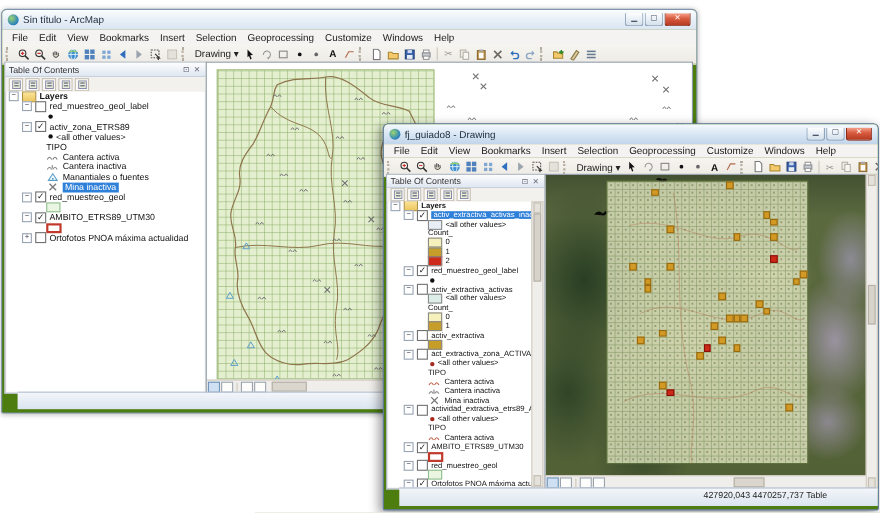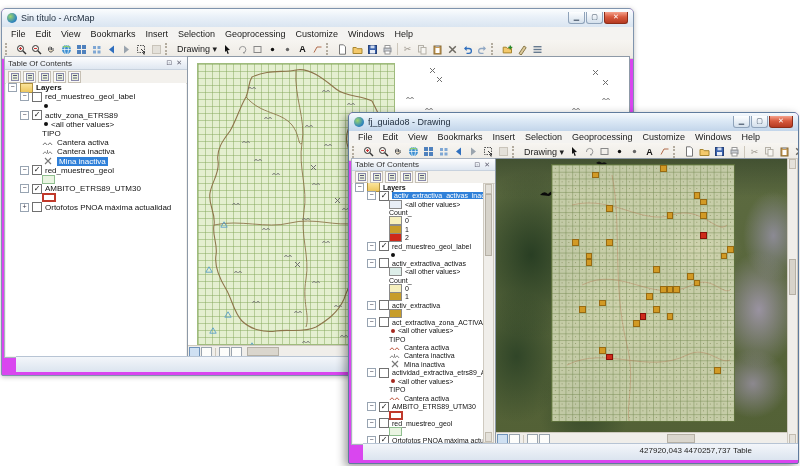--- a/index.html
+++ b/index.html
@@ -1,19 +1,19 @@
 <!DOCTYPE html>
 <html><head>
 <meta charset="utf-8">
 <style>
   html,body{margin:0;padding:0;background:#fff;}
   .stage{position:relative;width:800px;height:466px;background:#fff;overflow:hidden;
          font-family:"Liberation Sans",sans-serif;-webkit-font-smoothing:antialiased;}
   
-  .win{position:absolute;border:1px solid #7f94ad;border-radius:5px 5px 2px 2px;background:#d946ef;}
+  .win{position:absolute;border:1px solid #7f94ad;border-radius:5px 5px 2px 2px;background:#4d7c0f;}
   .win.back{left:1px;top:8px;width:631px;height:366px;box-shadow:0 1px 5px rgba(0,0,0,.25);}
   .win.front{left:348px;top:112px;width:449px;height:350px;box-shadow:-3px 3px 10px rgba(0,0,0,.4);border-color:#5f7b9d;}
   .titlebar{position:absolute;left:0;top:0;right:0;height:18px;border-radius:4px 4px 0 0;
             background:linear-gradient(#f5f9fd,#dbe8f5 45%,#c2d5ea);display:flex;align-items:center;padding:0 5px;gap:4px;}
   .win.back .titlebar{background:linear-gradient(#fbfdfe,#e9f0f8 45%,#dae5f1);}
   .appicon{width:10px;height:10px;border-radius:50%;flex:none;
            background:radial-gradient(circle at 35% 35%,#9bd56f,#2f85bd 65%,#1d5c8e);}
   .title{font-size:9px;color:#1c2a3a;white-space:nowrap;}
   .winbtns{margin-left:auto;display:flex;gap:1px;}
   .wbtn{width:15px;height:11px;border:1px solid #8fa3ba;border-top:none;border-radius:0 0 3px 3px;
@@ -383,20 +383,29 @@
             <span class="sym-svg">
               <svg width="12" height="8" viewBox="0 0 12 8">
                 <path d="M1,6 Q3,2 5,6 M6,6 Q8,2 10,6 M5.5,2 l0,3" stroke="#8a8a8a" fill="none"></path>
               </svg>
             </span>
             <span class="toc-label">Cantera inactiva</span>
           </div>
           <div class="toc-row" style="padding-left: 36px;">
             <span class="sym-svg">
               <svg width="12" height="8" viewBox="0 0 12 8">
+                <path d="M6,1 L10,7 L2,7 Z" fill="none" stroke="#5a9fc8"></path>
+                <circle cx="6" cy="5.4" r="0.9" fill="#5a9fc8"></circle>
+              </svg>
+            </span>
+            <span class="toc-label">Manantiales o fuentes</span>
+          </div>
+          <div class="toc-row" style="padding-left: 36px;">
+            <span class="sym-svg">
+              <svg width="12" height="8" viewBox="0 0 12 8">
                 <path d="M3,1 L9,7 M9,1 L3,7" stroke="#777" stroke-width="1.1"></path>
               </svg>
             </span>
             <span class="toc-label sel">Mina inactiva</span>
           </div>
           <div class="toc-row" style="padding-left: 14px;">
             <span class="exp">−</span>
             <span class="cb">✓</span>
             <span class="toc-label">red_muestreo_geol</span>
           </div>

